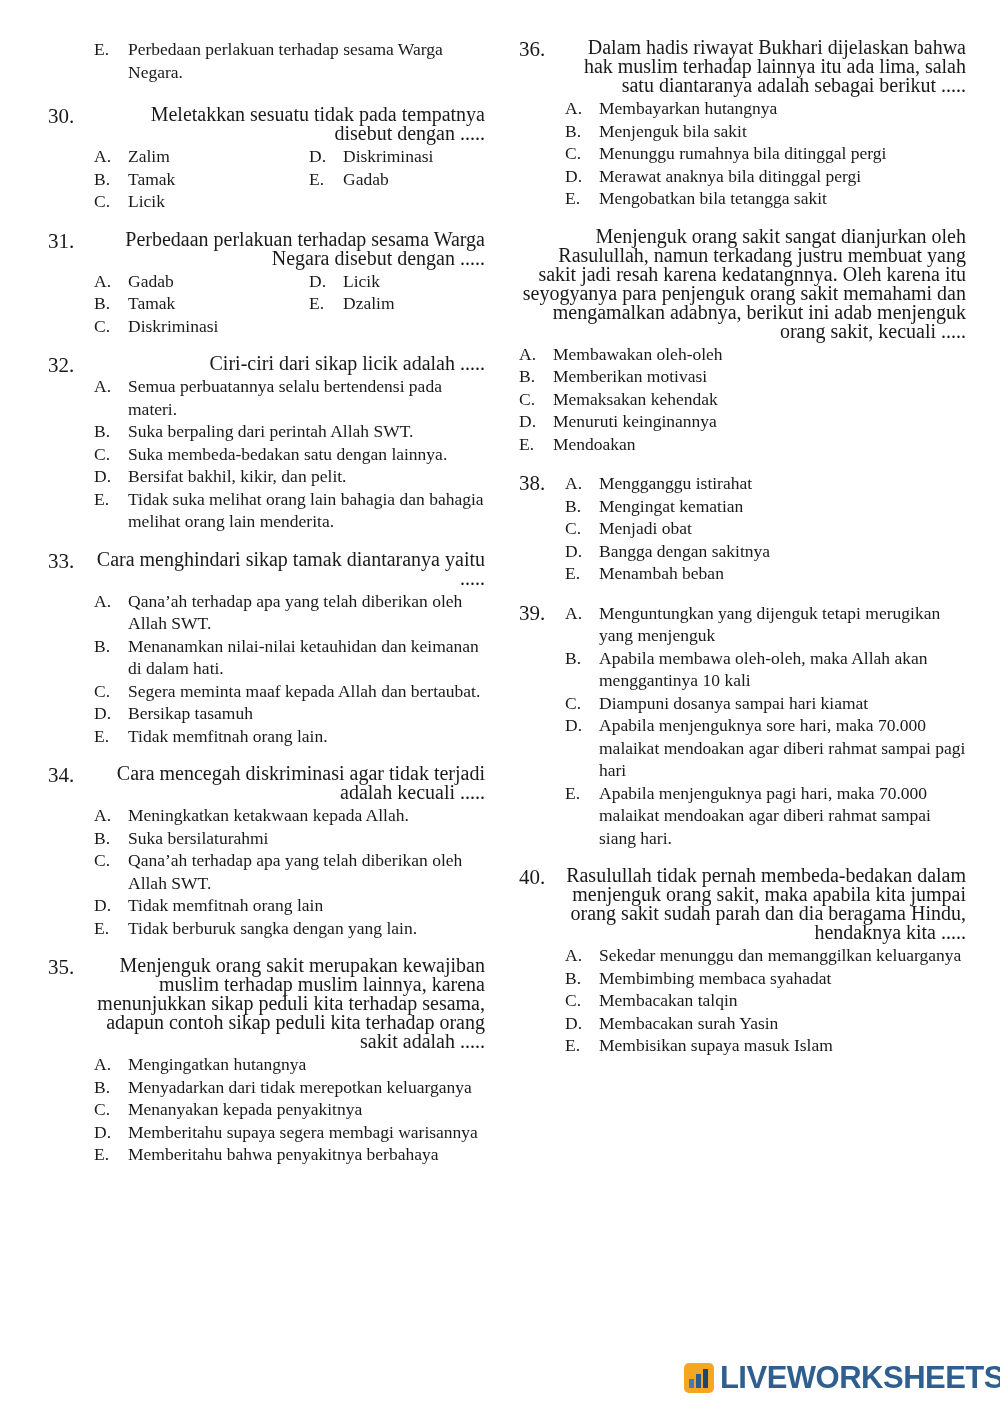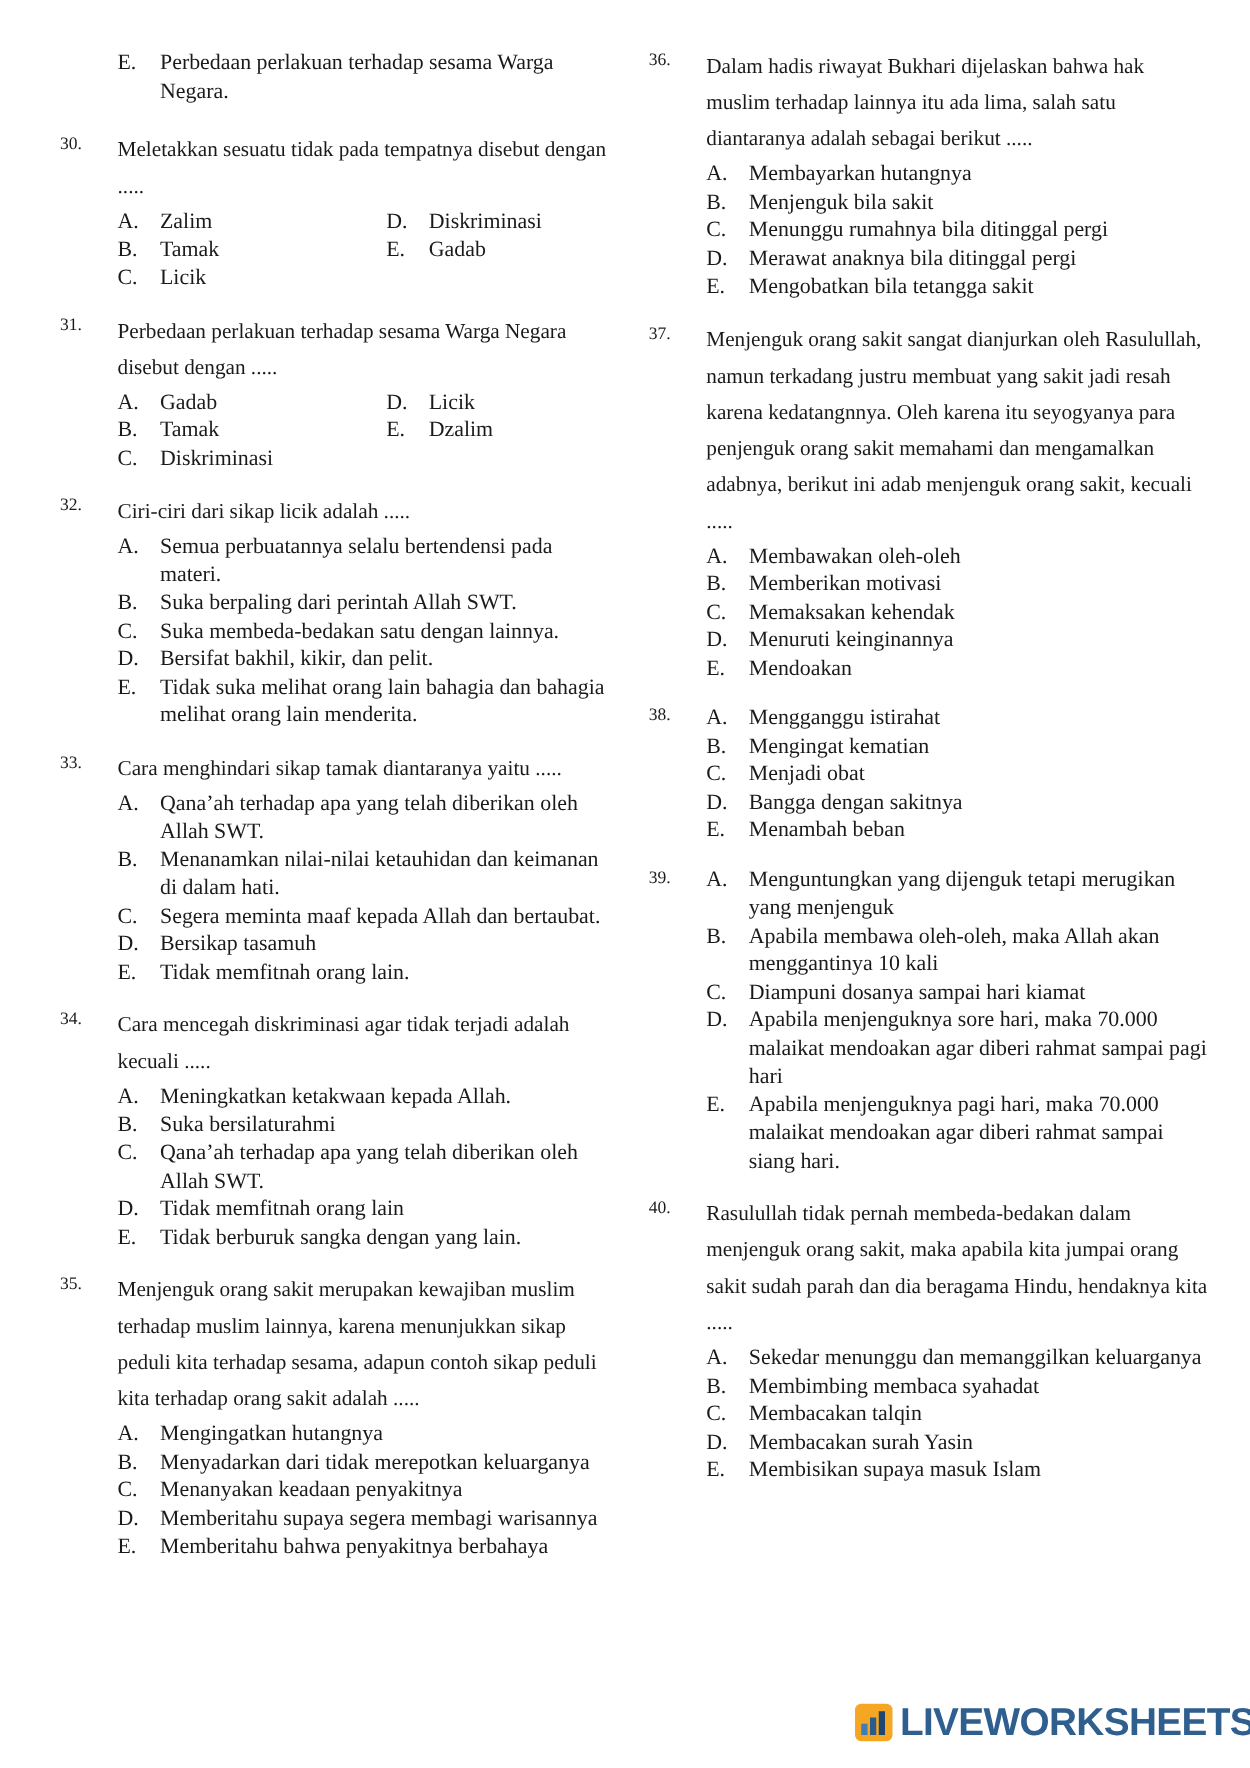--- a/index.html
+++ b/index.html
@@ -37,32 +37,32 @@
 
   
   .item {
     display: flex;
     flex-direction: row;
     margin-bottom: 17px;
   }
   .item-num {
     width: 46px;
     flex: 0 0 46px;
-    font-size: 14px;
+    font-size: 21px;
     line-height: 22.5px;
     text-align: left;
   }
   .item-body {
     flex: 1 1 auto;
   }
   .q-text {
-    font-size: 17px;
-    line-height: 29px;
+    font-size: 20px;
+    line-height: 19px;
     margin: 0 0 2px 0;
-    text-align: left;
+    text-align: right;
   }
   
   .opts {
     margin: 0;
     padding: 0;
     list-style: none;
   }
   .opt {
     display: flex;
     flex-direction: row;
@@ -308,21 +308,21 @@
                 <div class="opt">
                   <div class="opt-let">A.</div>
                   <div class="opt-txt">Mengingatkan hutangnya</div>
                 </div>
                 <div class="opt">
                   <div class="opt-let">B.</div>
                   <div class="opt-txt">Menyadarkan dari tidak merepotkan keluarganya</div>
                 </div>
                 <div class="opt">
                   <div class="opt-let">C.</div>
-                  <div class="opt-txt">Menanyakan keadaan penyakitnya</div>
+                  <div class="opt-txt">Menanyakan kepada penyakitnya</div>
                 </div>
                 <div class="opt">
                   <div class="opt-let">D.</div>
                   <div class="opt-txt">Memberitahu supaya segera membagi warisannya</div>
                 </div>
                 <div class="opt">
                   <div class="opt-let">E.</div>
                   <div class="opt-txt">Memberitahu bahwa penyakitnya berbahaya</div>
                 </div>
               </div>
@@ -355,21 +355,20 @@
                   <div class="opt-txt">Merawat anaknya bila ditinggal pergi</div>
                 </div>
                 <div class="opt">
                   <div class="opt-let">E.</div>
                   <div class="opt-txt">Mengobatkan bila tetangga sakit</div>
                 </div>
               </div>
             </div>
           </div>
           <div class="item">
-            <div class="item-num">37.</div>
             <div class="item-body">
               <p class="q-text">Menjenguk orang sakit sangat dianjurkan oleh Rasulullah, namun terkadang justru membuat yang sakit jadi resah karena kedatangnnya. Oleh karena itu seyogyanya para penjenguk orang sakit memahami dan mengamalkan adabnya, berikut ini adab menjenguk orang sakit, kecuali .....</p>
               <div class="opts">
                 <div class="opt">
                   <div class="opt-let">A.</div>
                   <div class="opt-txt">Membawakan oleh-oleh</div>
                 </div>
                 <div class="opt">
                   <div class="opt-let">B.</div>
                   <div class="opt-txt">Memberikan motivasi</div>

